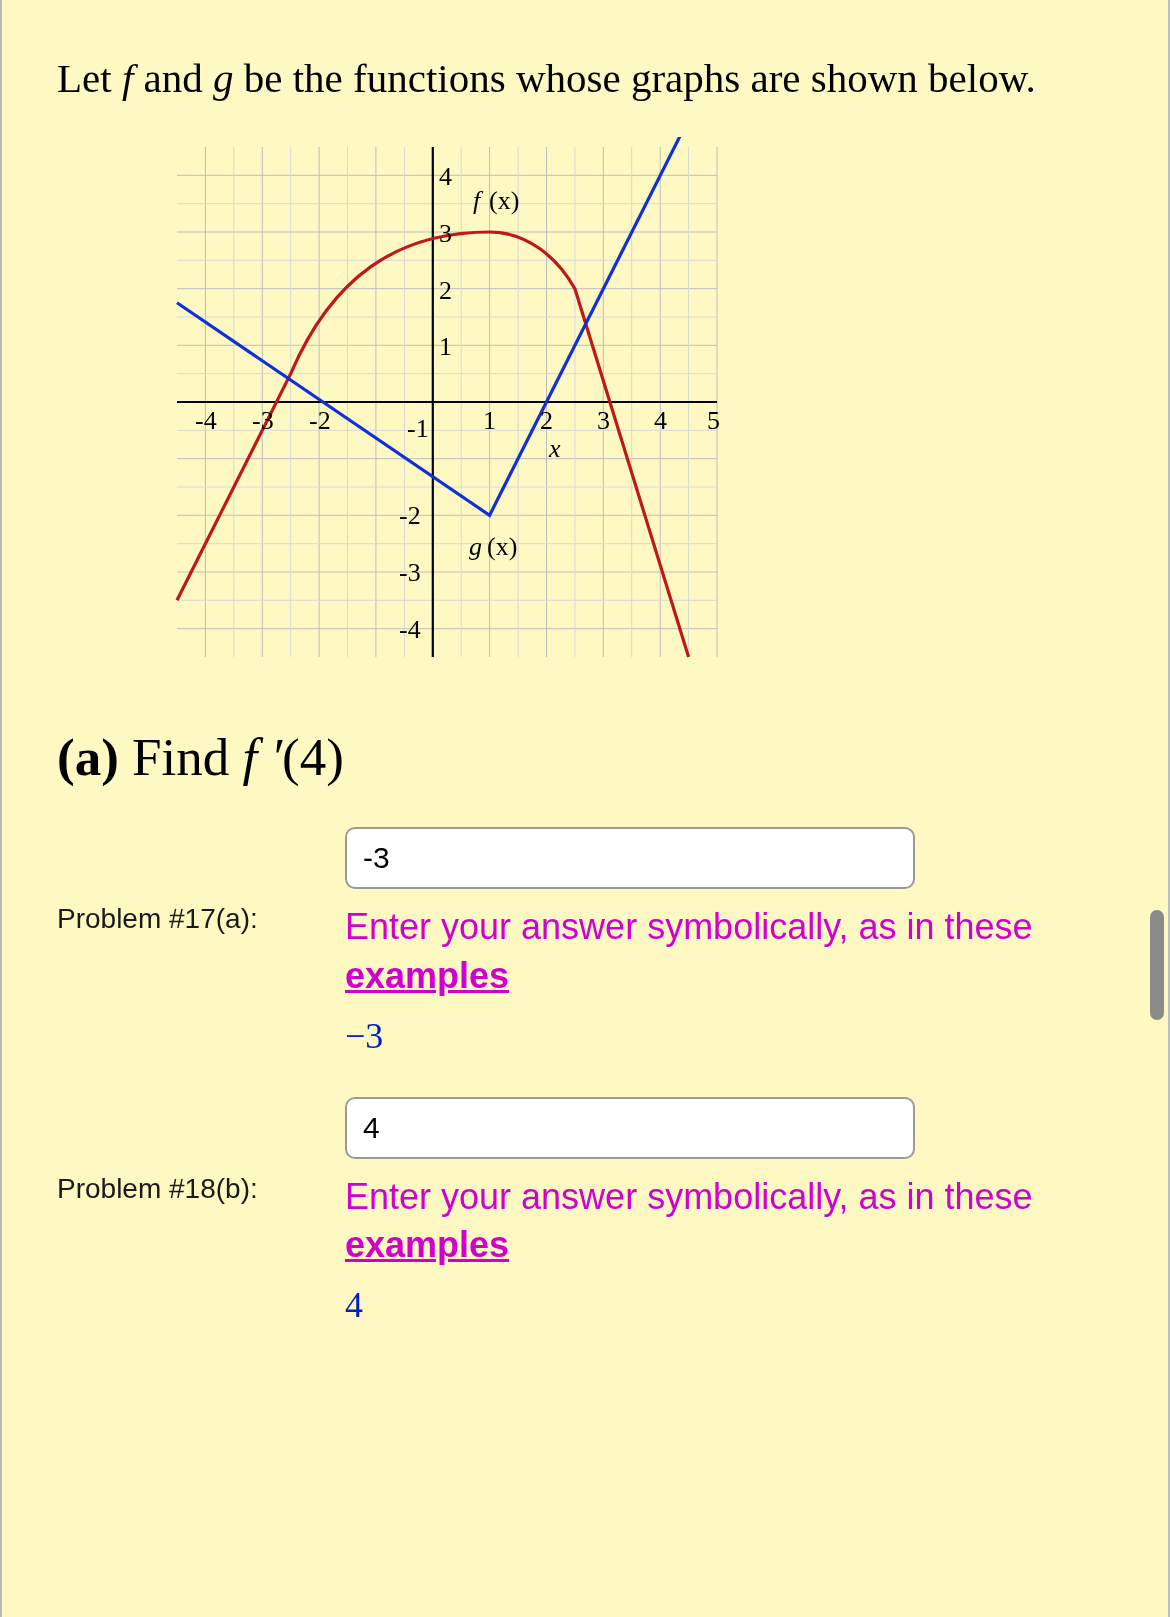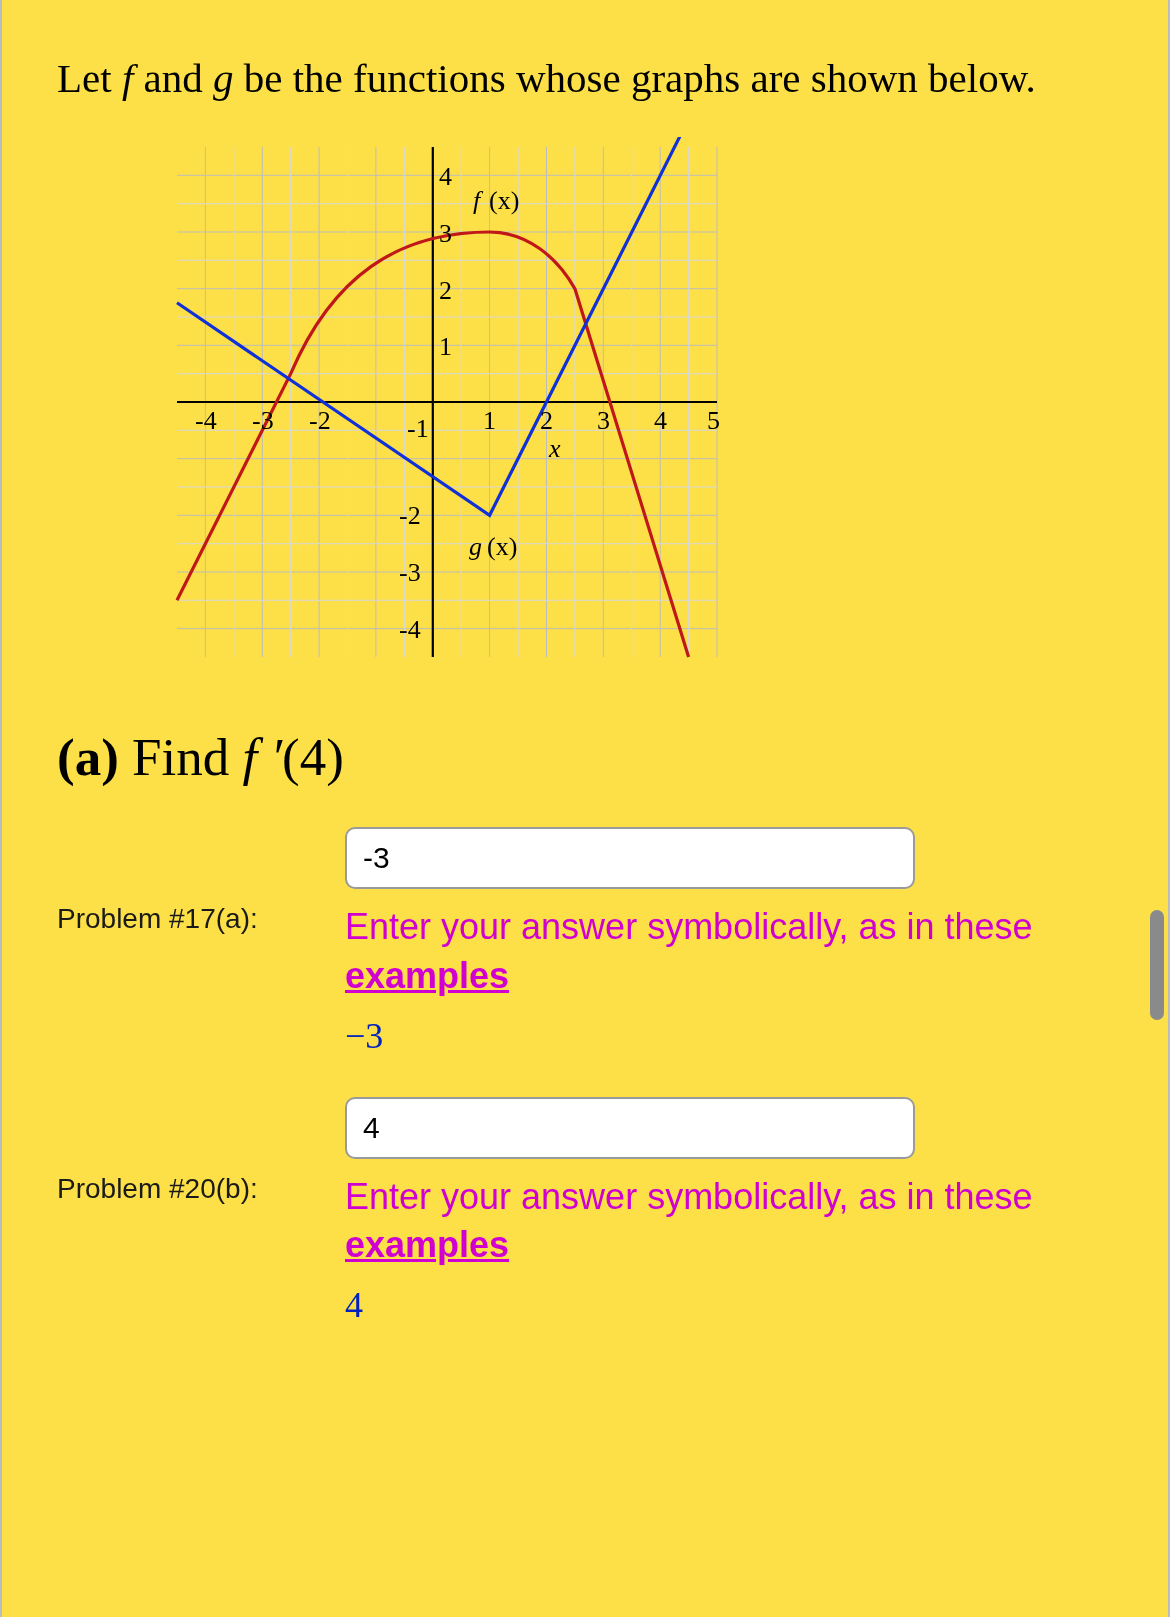--- a/index.html
+++ b/index.html
@@ -4,21 +4,21 @@
 <style>
   html, body {
     margin: 0;
     padding: 0;
     background: #f0f0f0;
     font-family: Georgia, "Times New Roman", serif;
   }
   .page {
     width: 1170px;
     height: 1617px;
-    background: #fde047;
+    background: #fef9c3;
     position: relative;
     box-sizing: border-box;
     border-left: 2px solid #bcbcbc;
     border-right: 2px solid #bcbcbc;
   }
   .content {
     padding: 50px 55px 40px 55px;
   }
   .prompt {
     font-size: 41px;
@@ -210,21 +210,21 @@
         <div class="ans-right">
           <input class="ans-input" value="-3" style="">
           <div class="hint">
             <span>Enter your answer symbolically, as in these </span><a href="#">examples</a>
           </div>
           <div class="parsed">−3</div>
         </div>
       </div>
 
       <div class="ans-row">
-        <div class="ans-label">Problem #20(b):</div>
+        <div class="ans-label">Problem #18(b):</div>
         <div class="ans-right">
           <input class="ans-input" value="4" style="">
           <div class="hint">
             <span>Enter your answer symbolically, as in these </span><a href="#">examples</a>
           </div>
           <div class="parsed">4</div>
         </div>
       </div>
 
     </div>

